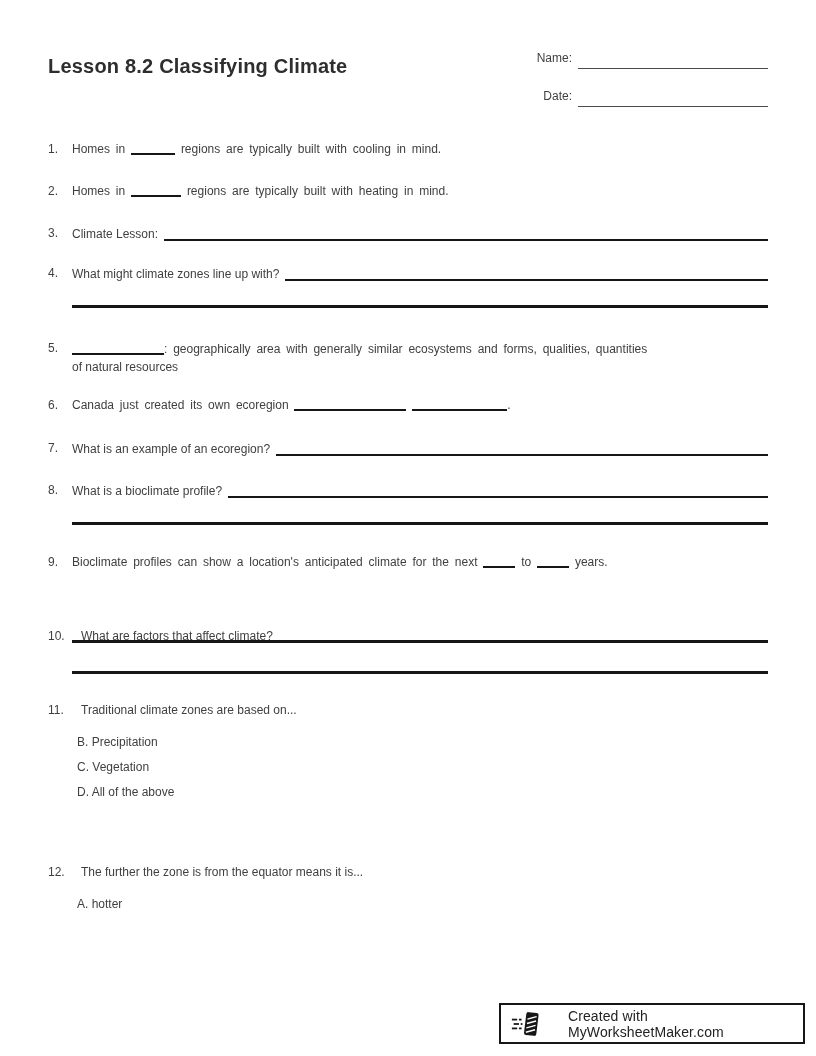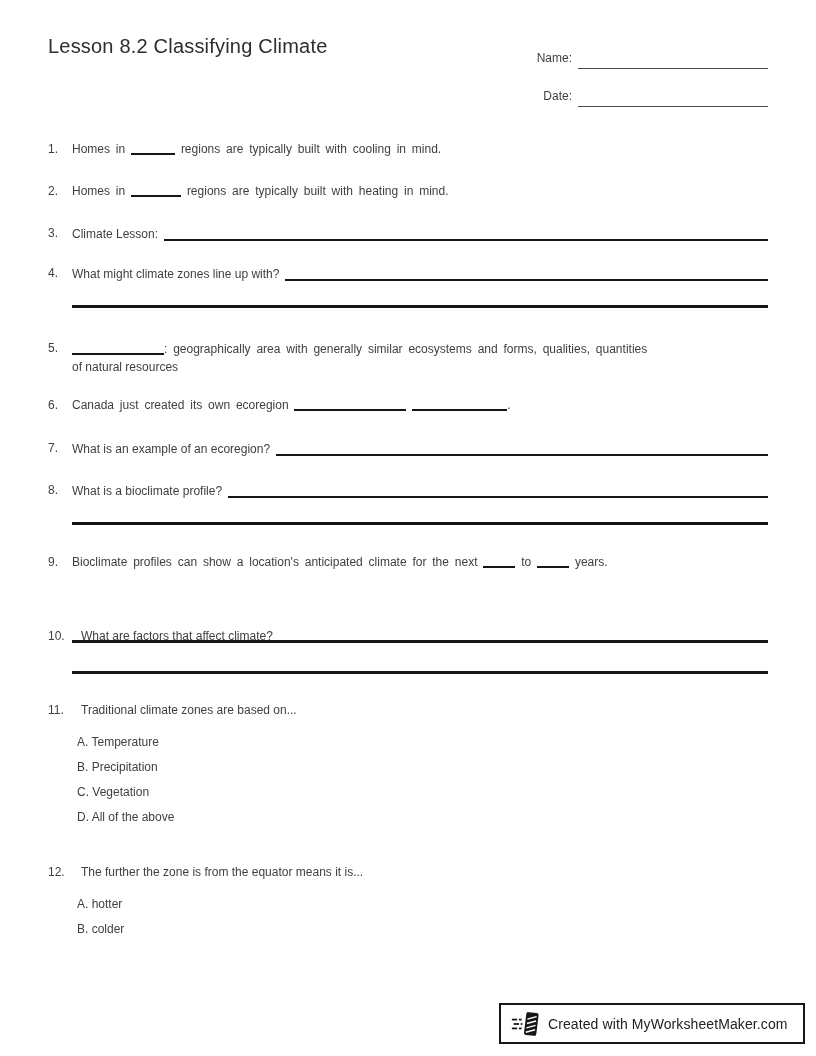--- a/index.html
+++ b/index.html
@@ -8,24 +8,24 @@
     width: 816px;
     height: 1056px;
     background: #ffffff;
     font-family: "Liberation Sans", sans-serif;
     color: #3f3f3f;
     overflow: hidden;
   }
   
   .title {
     position: absolute;
-    left: 48px; top: 32px;
+    left: 48px; top: 52px;
     font-size: 20px;
     line-height: 28px;
-    font-weight: 400;
+    font-weight: 700;
     color: #2e2e2e;
     letter-spacing: 0.2px;
   }
   .field-label {
     position: absolute;
     width: 92px;
     text-align: right;
     font-size: 12px;
     line-height: 15px;
     color: #3f3f3f;
@@ -94,21 +94,21 @@
     left: 499px; top: 1003px;
     width: 306px; height: 41px;
     border: 2px solid #161616;
     box-sizing: border-box;
     background: #ffffff;
     display: flex;
     align-items: center;
     padding-left: 10px;
   }
   .badge-icon { flex: none; width: 30px; height: 28px; margin-right: 7px; }
-  .badge-text { font-size: 14px; color: #222222; letter-spacing: 0.1px; }
+  .badge-text { font-size: 14px; color: #222222; letter-spacing: 0.1px; margin-left: 20px; }
 </style>
 </head>
 <body>
 
 <div class="page">
 
   <div class="title">Lesson 8.2 Classifying Climate</div>
 
   <div class="field-label name-label">Name:</div>
   <div class="field-line name-line"></div>
@@ -180,35 +180,33 @@
     <div class="qc">What are factors that affect climate?</div>
   </div>
   <div class="ans-line" style="top:640px"></div>
   <div class="ans-line" style="top:671px"></div>
 
   <div class="q wide" style="top:702px">
     <span class="qnum">11.</span>
     <div class="qc">
       <div>Traditional climate zones are based on...</div>
       <div class="opts">
-        <div class="opt">A. Temperature</div>
         <div class="opt">B. Precipitation</div>
         <div class="opt">C. Vegetation</div>
         <div class="opt">D. All of the above</div>
       </div>
     </div>
   </div>
 
   <div class="q wide" style="top:864px">
     <span class="qnum">12.</span>
     <div class="qc">
       <div>The further the zone is from the equator means it is...</div>
       <div class="opts">
         <div class="opt">A. hotter</div>
-        <div class="opt">B. colder</div>
       </div>
     </div>
   </div>
 
   <div class="badge">
     <span class="badge-icon">
       <svg width="30" height="28" viewBox="0 0 34 30" xmlns="http://www.w3.org/2000/svg">
         <rect x="1" y="9" width="6" height="2" fill="#161616"></rect>
         <rect x="9" y="9" width="3" height="2" fill="#161616"></rect>
         <rect x="3" y="14" width="6" height="2" fill="#161616"></rect>

